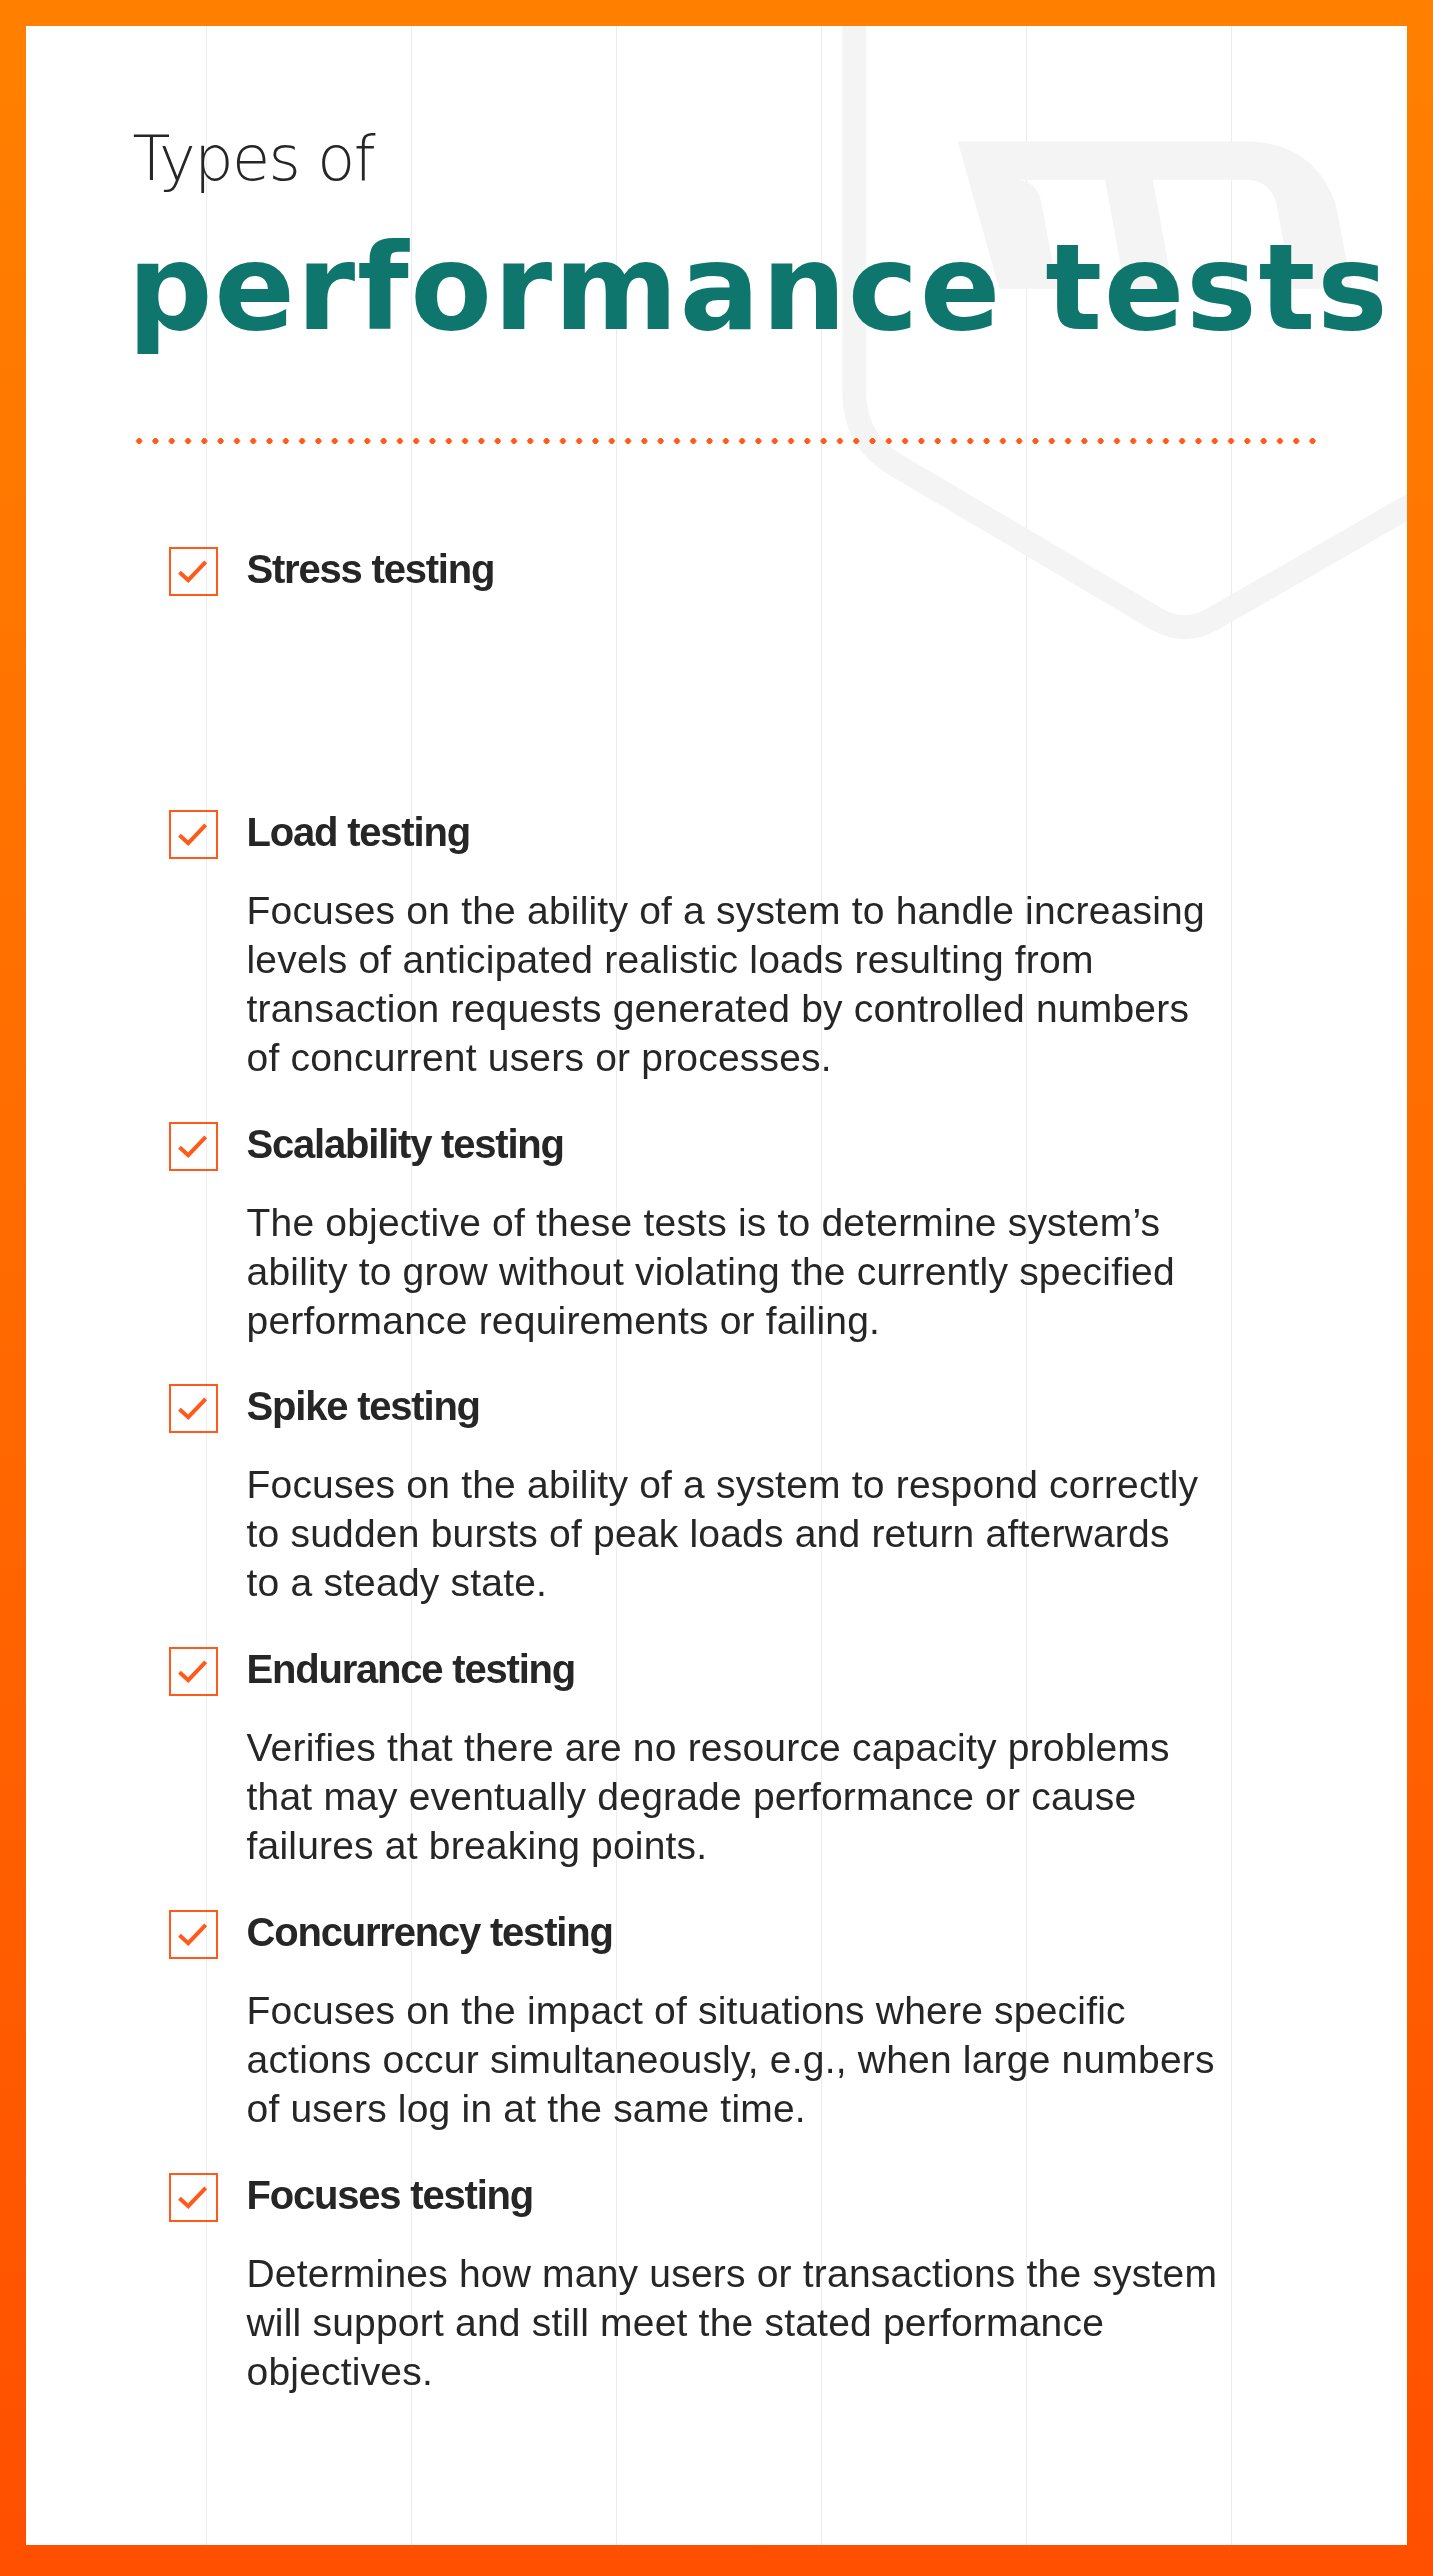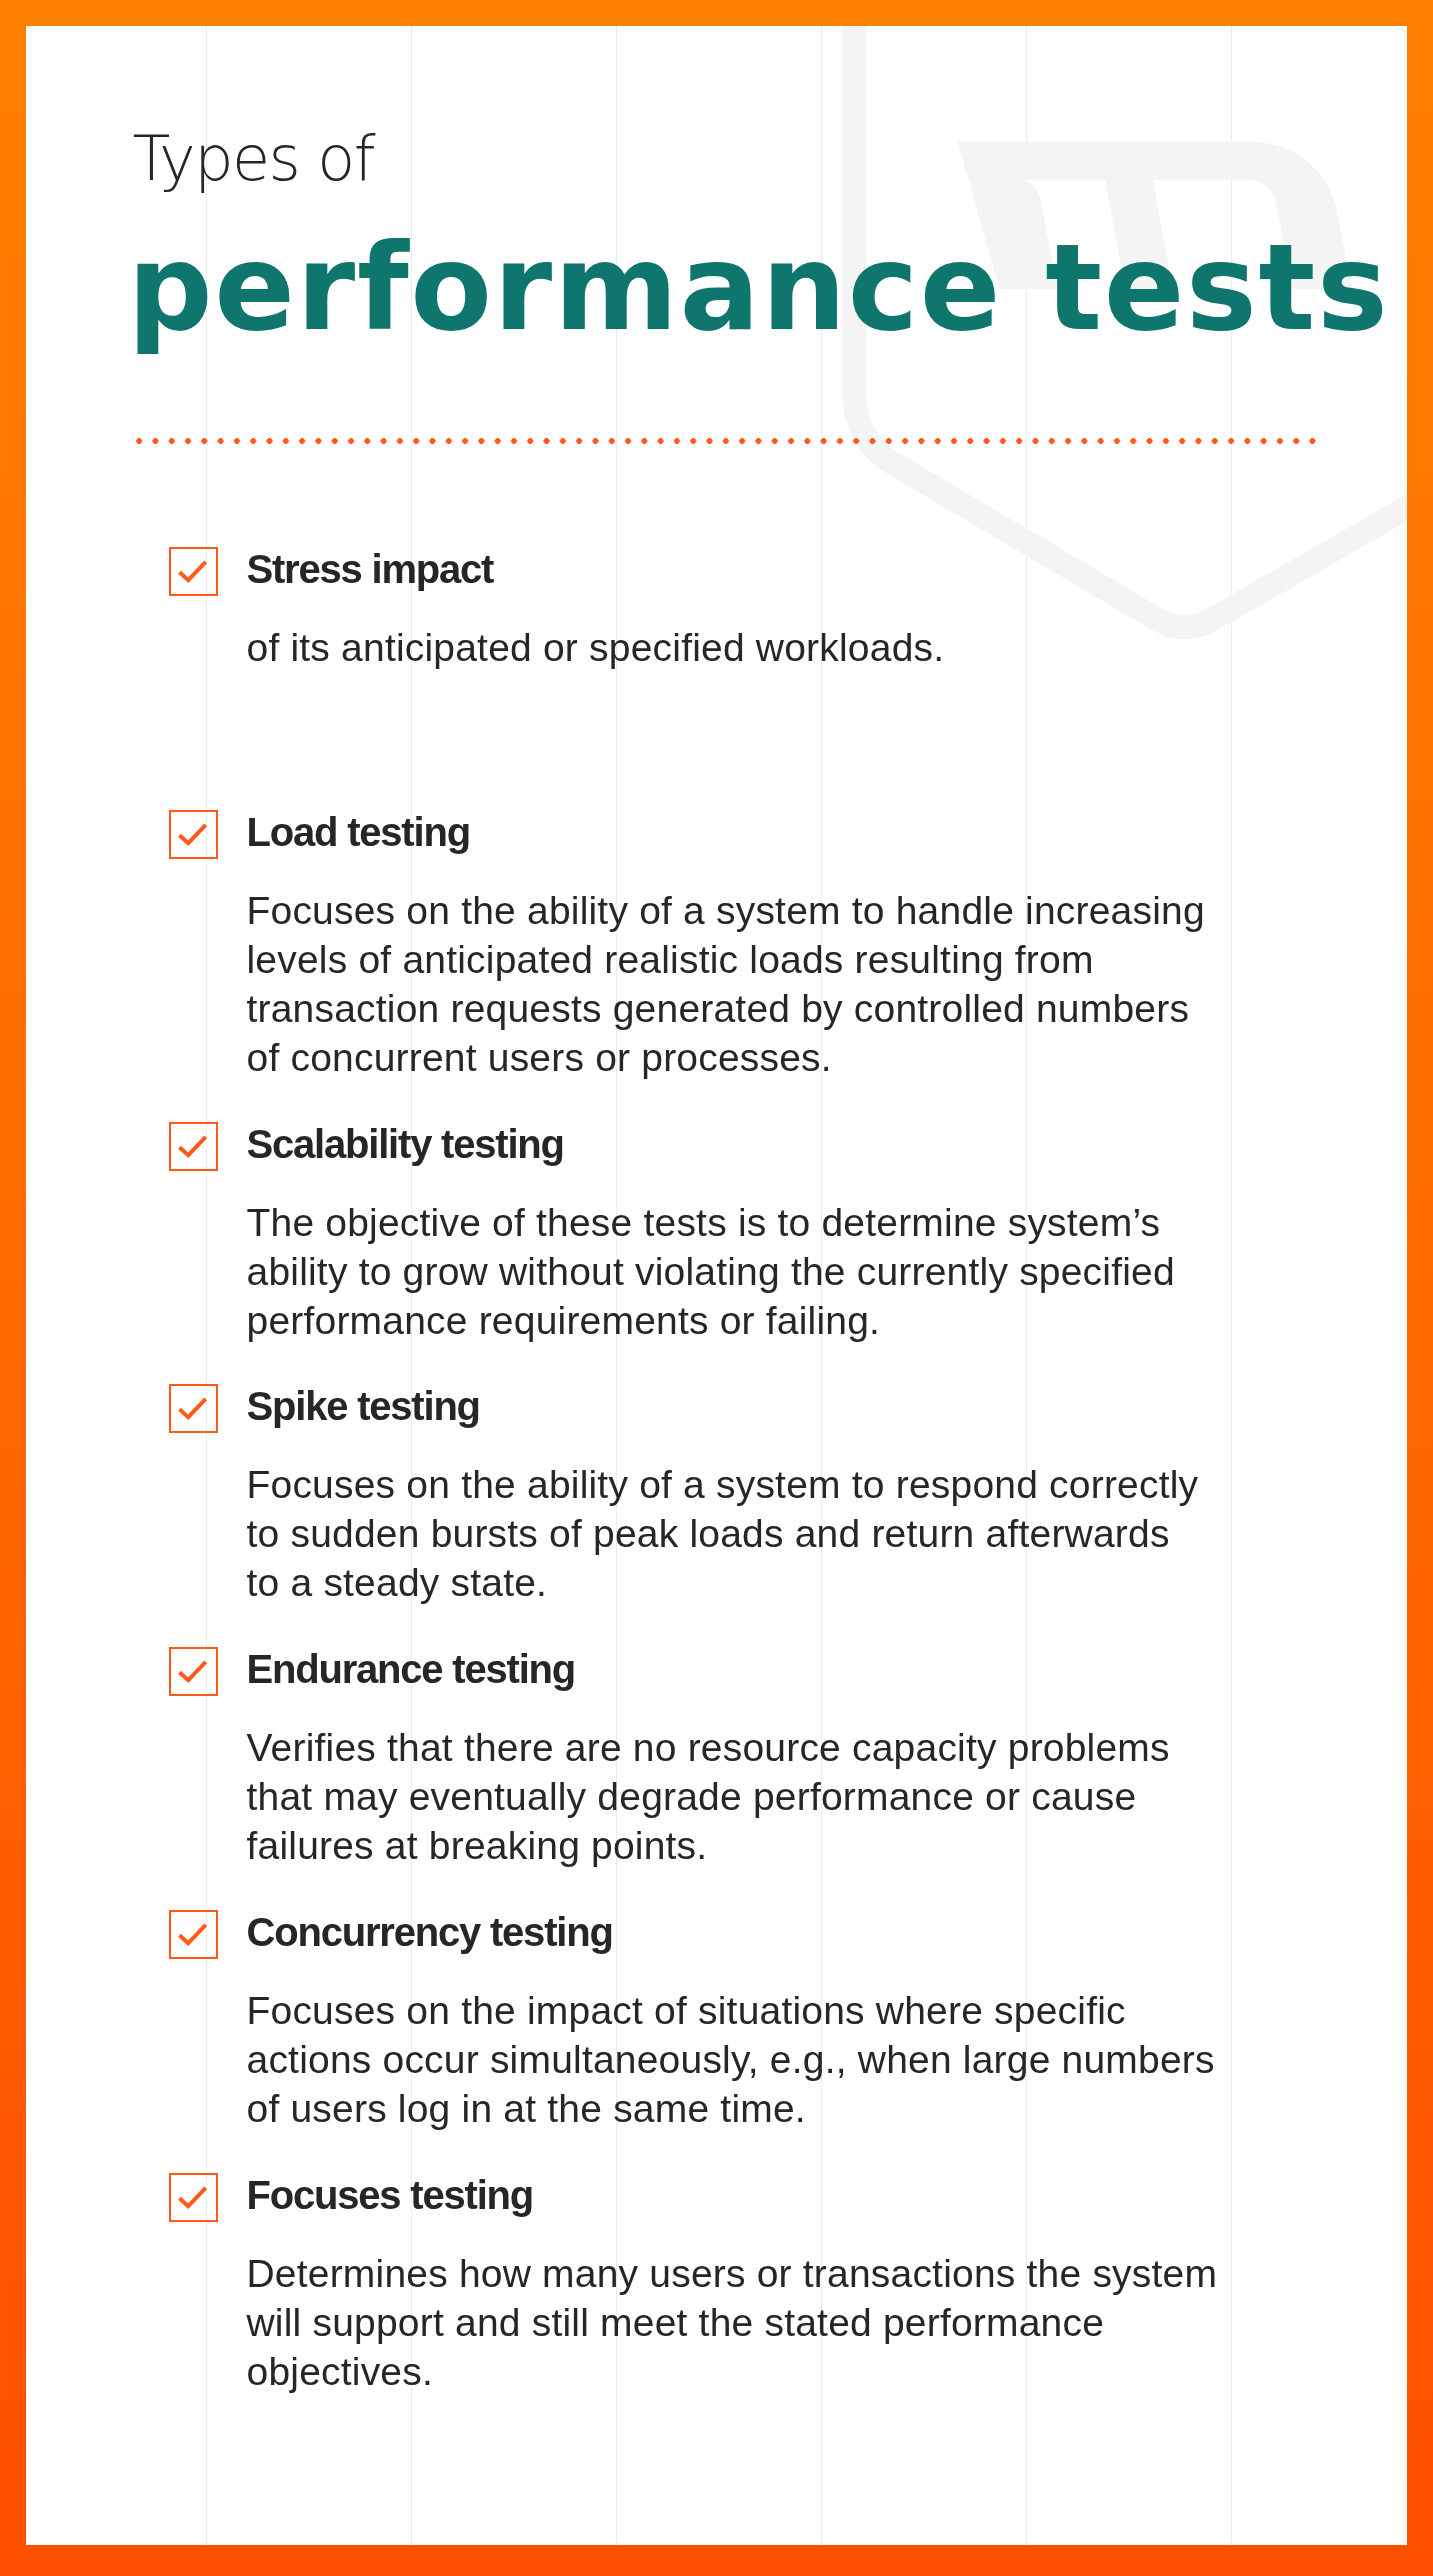--- a/index.html
+++ b/index.html
@@ -76,23 +76,22 @@
   <div class="title-bold">performance tests</div>
 
   <div class="dots"></div>
 
   <div class="item" style="top:521px">
     <div class="check">
       <svg width="32" height="27" viewBox="0 0 40 34">
           <path d="M3 18 L14 28 L36 5" fill="none" stroke="#FF5A1A" stroke-width="5"></path>
         </svg>
     </div>
-    <div class="item-title">Stress impact</div>
+    <div class="item-title">Stress testing</div>
     <div class="item-desc">
-      <span>of its anticipated or specified workloads.</span>
     </div>
   </div>
 
   <div class="item" style="top:784px">
     <div class="check">
       <svg width="32" height="27" viewBox="0 0 40 34">
           <path d="M3 18 L14 28 L36 5" fill="none" stroke="#FF5A1A" stroke-width="5"></path>
         </svg>
     </div>
     <div class="item-title">Load testing</div>

